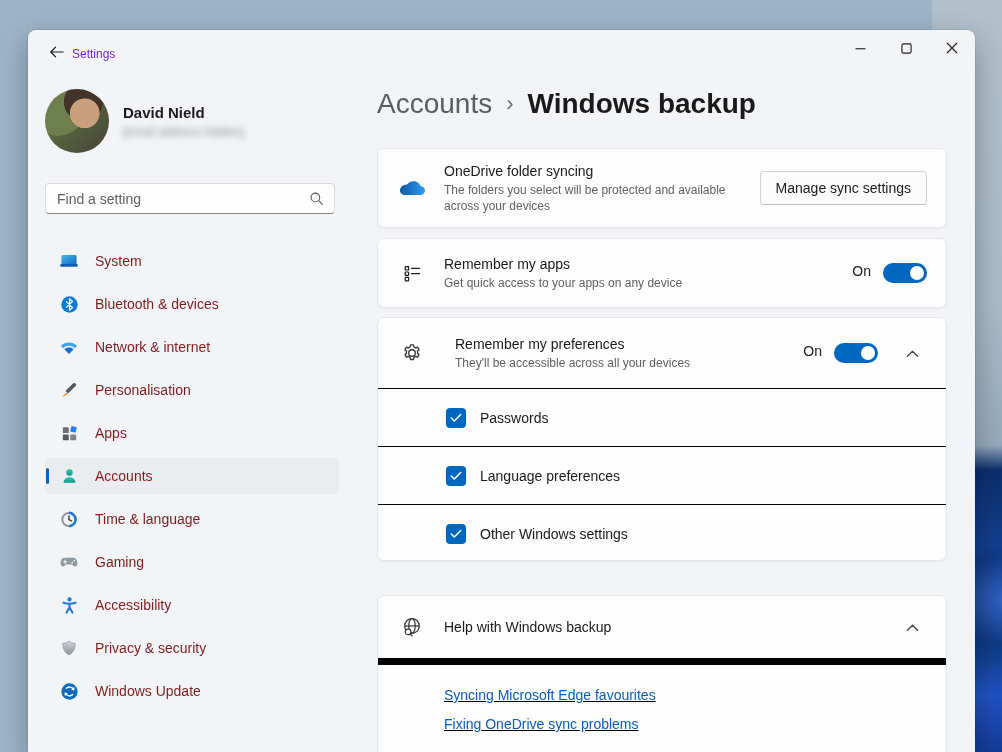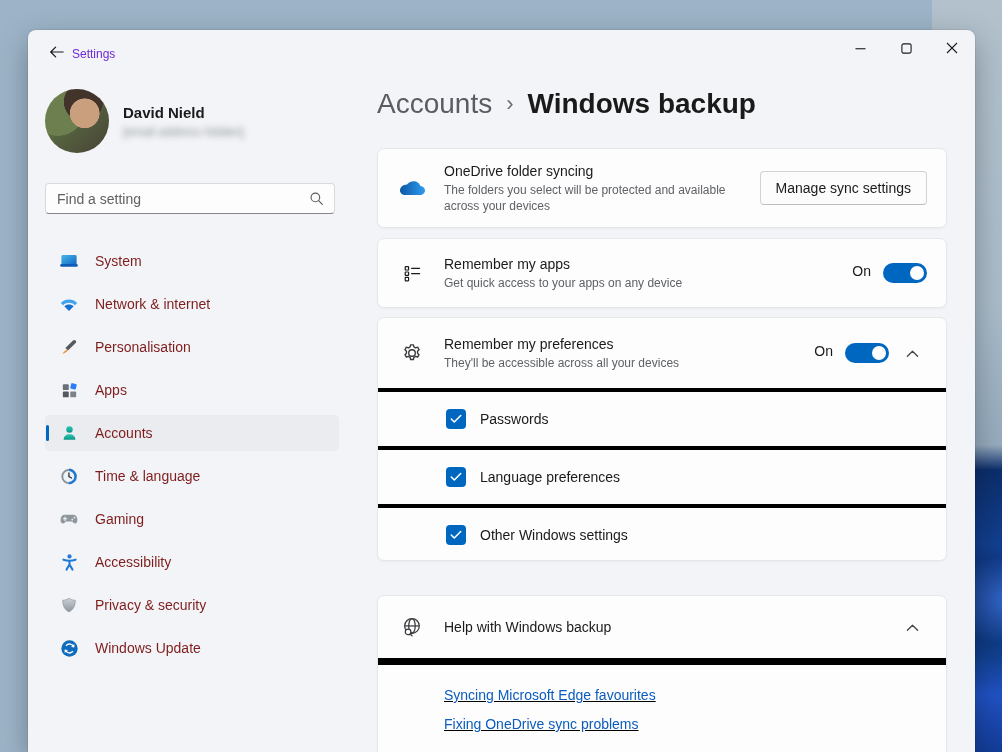--- a/index.html
+++ b/index.html
@@ -79,21 +79,21 @@
     font-size:14px; color:#1a1a1a; padding:8px 15px; cursor:pointer; font-family:"Liberation Sans",sans-serif; white-space:nowrap; }
 
   .toggle-wrap { display:flex; align-items:flex-start; gap:12px; }
   .toggle-label { font-size:14px; color:#1b1b1b; }
   .toggle { width:44px; height:20px; border-radius:11px; background:#0067c0; position:relative; cursor:pointer; flex:0 0 auto; }
   .toggle .knob { position:absolute; right:3px; top:3px; width:14px; height:14px; border-radius:50%; background:#fff; }
 
   .chev-btn { width:30px; height:30px; margin-left:8px; display:flex; align-items:center; justify-content:center;
     border-radius:4px; cursor:pointer; flex:0 0 auto; }
 
-  .sub-row { height:58px; display:flex; align-items:center; padding-left:68px; border-top:4px solid #000000; }
+  .sub-row { height:58px; display:flex; align-items:center; padding-left:68px; border-top:1px solid #000000; }
   .checkbox { width:20px; height:20px; border-radius:4px; background:#0067c0; display:flex; align-items:center;
     justify-content:center; cursor:pointer; flex:0 0 auto; }
   .sub-label { margin-left:14px; font-size:14px; color:#1a1a1a; }
 
   .help-links { border-top:7px solid #000000; padding:22px 20px 18px 66px;text-decoration:underline; }
   .help-link { display:block; font-size:14px; color:#0b5cbd; margin-bottom:13px; text-decoration:none; cursor:pointer; }
 </style>
 </head>
 <body>
 
@@ -159,20 +159,30 @@
                 <stop offset="1" stop-color="#1467c4"></stop>
               </linearGradient>
             </defs>
             <rect x="2.4" y="4" width="15.2" height="9.6" rx="1.4" fill="url(#gSys)"></rect>
             <rect x="1.2" y="13" width="17.6" height="2.8" rx="1.4" fill="#0f5bb5"></rect>
           </svg>
       </span>
       <span class="nav-label">System</span>
     </div>
 
+    <div class="nav-item">
+
+      <span class="nav-icon">
+        <svg width="19" height="19" viewBox="0 0 20 20">
+            <circle cx="10" cy="10" r="8.6" fill="#0a7cd7"></circle>
+            <path d="M6.7 6.9 L13.2 13.3 L10 16 V4 L13.2 6.7 L6.7 13.1" stroke="#fff" stroke-width="1.25" fill="none" stroke-linecap="round" stroke-linejoin="round"></path>
+          </svg>
+      </span>
+      <span class="nav-label">Bluetooth &amp; devices</span>
+    </div>
 
     <div class="nav-item">
 
       <span class="nav-icon">
         <svg width="20" height="20" viewBox="0 0 20 20">
             <path d="M1.8 8.9 C6.3 4.4 13.7 4.4 18.2 8.9 L15.8 11.2 C12.6 8 7.4 8 4.2 11.2 Z" fill="#3fa3ef"></path>
             <path d="M5.3 12.3 C7.9 9.8 12.1 9.8 14.7 12.3 L10 17 Z" fill="#1570cf"></path>
           </svg>
       </span>
       <span class="nav-label">Network &amp; internet</span>
@@ -335,21 +345,21 @@
         <div class="toggle-wrap">
           <span class="toggle-label">On</span>
           <div class="toggle">
               <div class="knob"></div>
             </div>
         </div>
       </div>
     </div>
 
     <div class="card" style="top:287px; height:244px;">
-      <div class="card-row" style="height:70px;">
+      <div class="card-row" style="height:70px;gap:11px;">
         <span class="card-icon">
           <svg width="22" height="22" viewBox="0 0 20 20">
               <g fill="none" stroke="#3a3a3e" stroke-width="1.25">
                 <circle cx="10" cy="10" r="3"></circle>
                 <path d="M8.7 2.6 h2.6 l.4 1.9 a6 6 0 0 1 1.6.9 l1.8-.7 1.3 2.3-1.4 1.3 a6 6 0 0 1 0 1.9 l1.4 1.3-1.3 2.3-1.8-.7 a6 6 0 0 1-1.6.9 l-.4 1.9 H8.7 l-.4-1.9 a6 6 0 0 1-1.6-.9 l-1.8.7-1.3-2.3 1.4-1.3 a6 6 0 0 1 0-1.9 L3.6 7 4.9 4.7 l1.8.7 a6 6 0 0 1 1.6-.9 Z" stroke-linejoin="round"></path>
               </g>
             </svg>
         </span>
         <div class="card-text">
           <div class="card-title">Remember my preferences</div>

